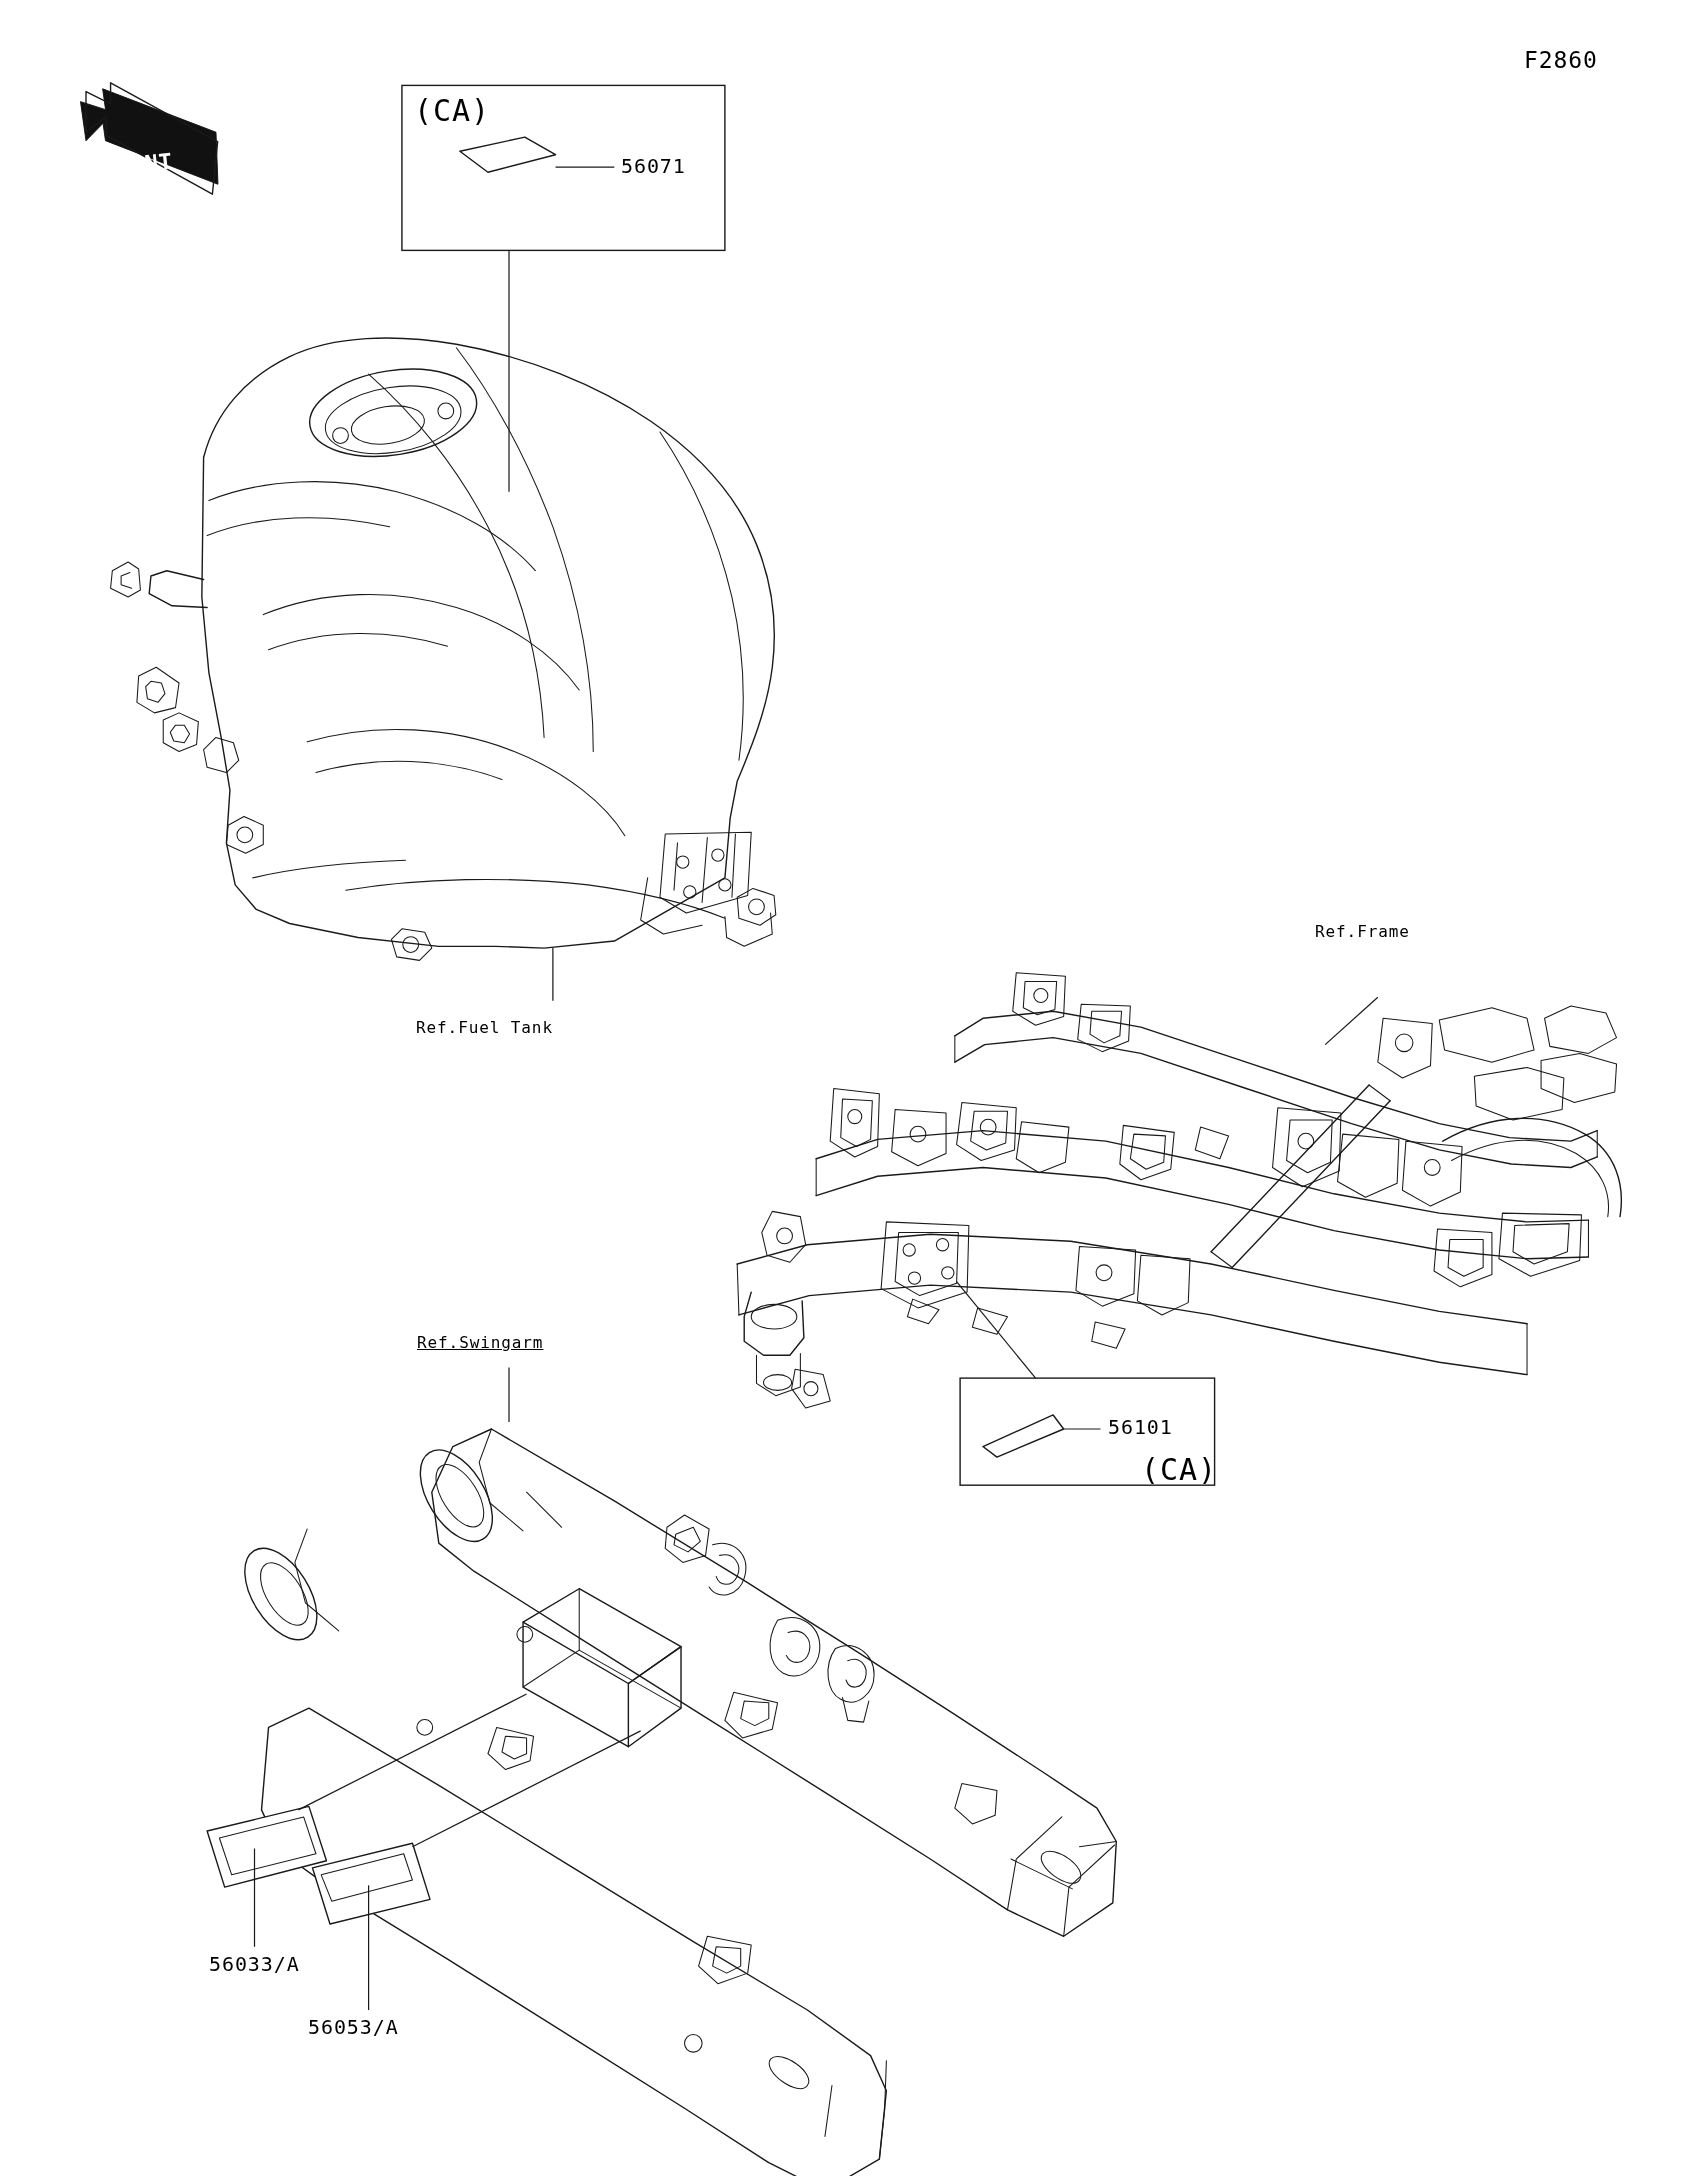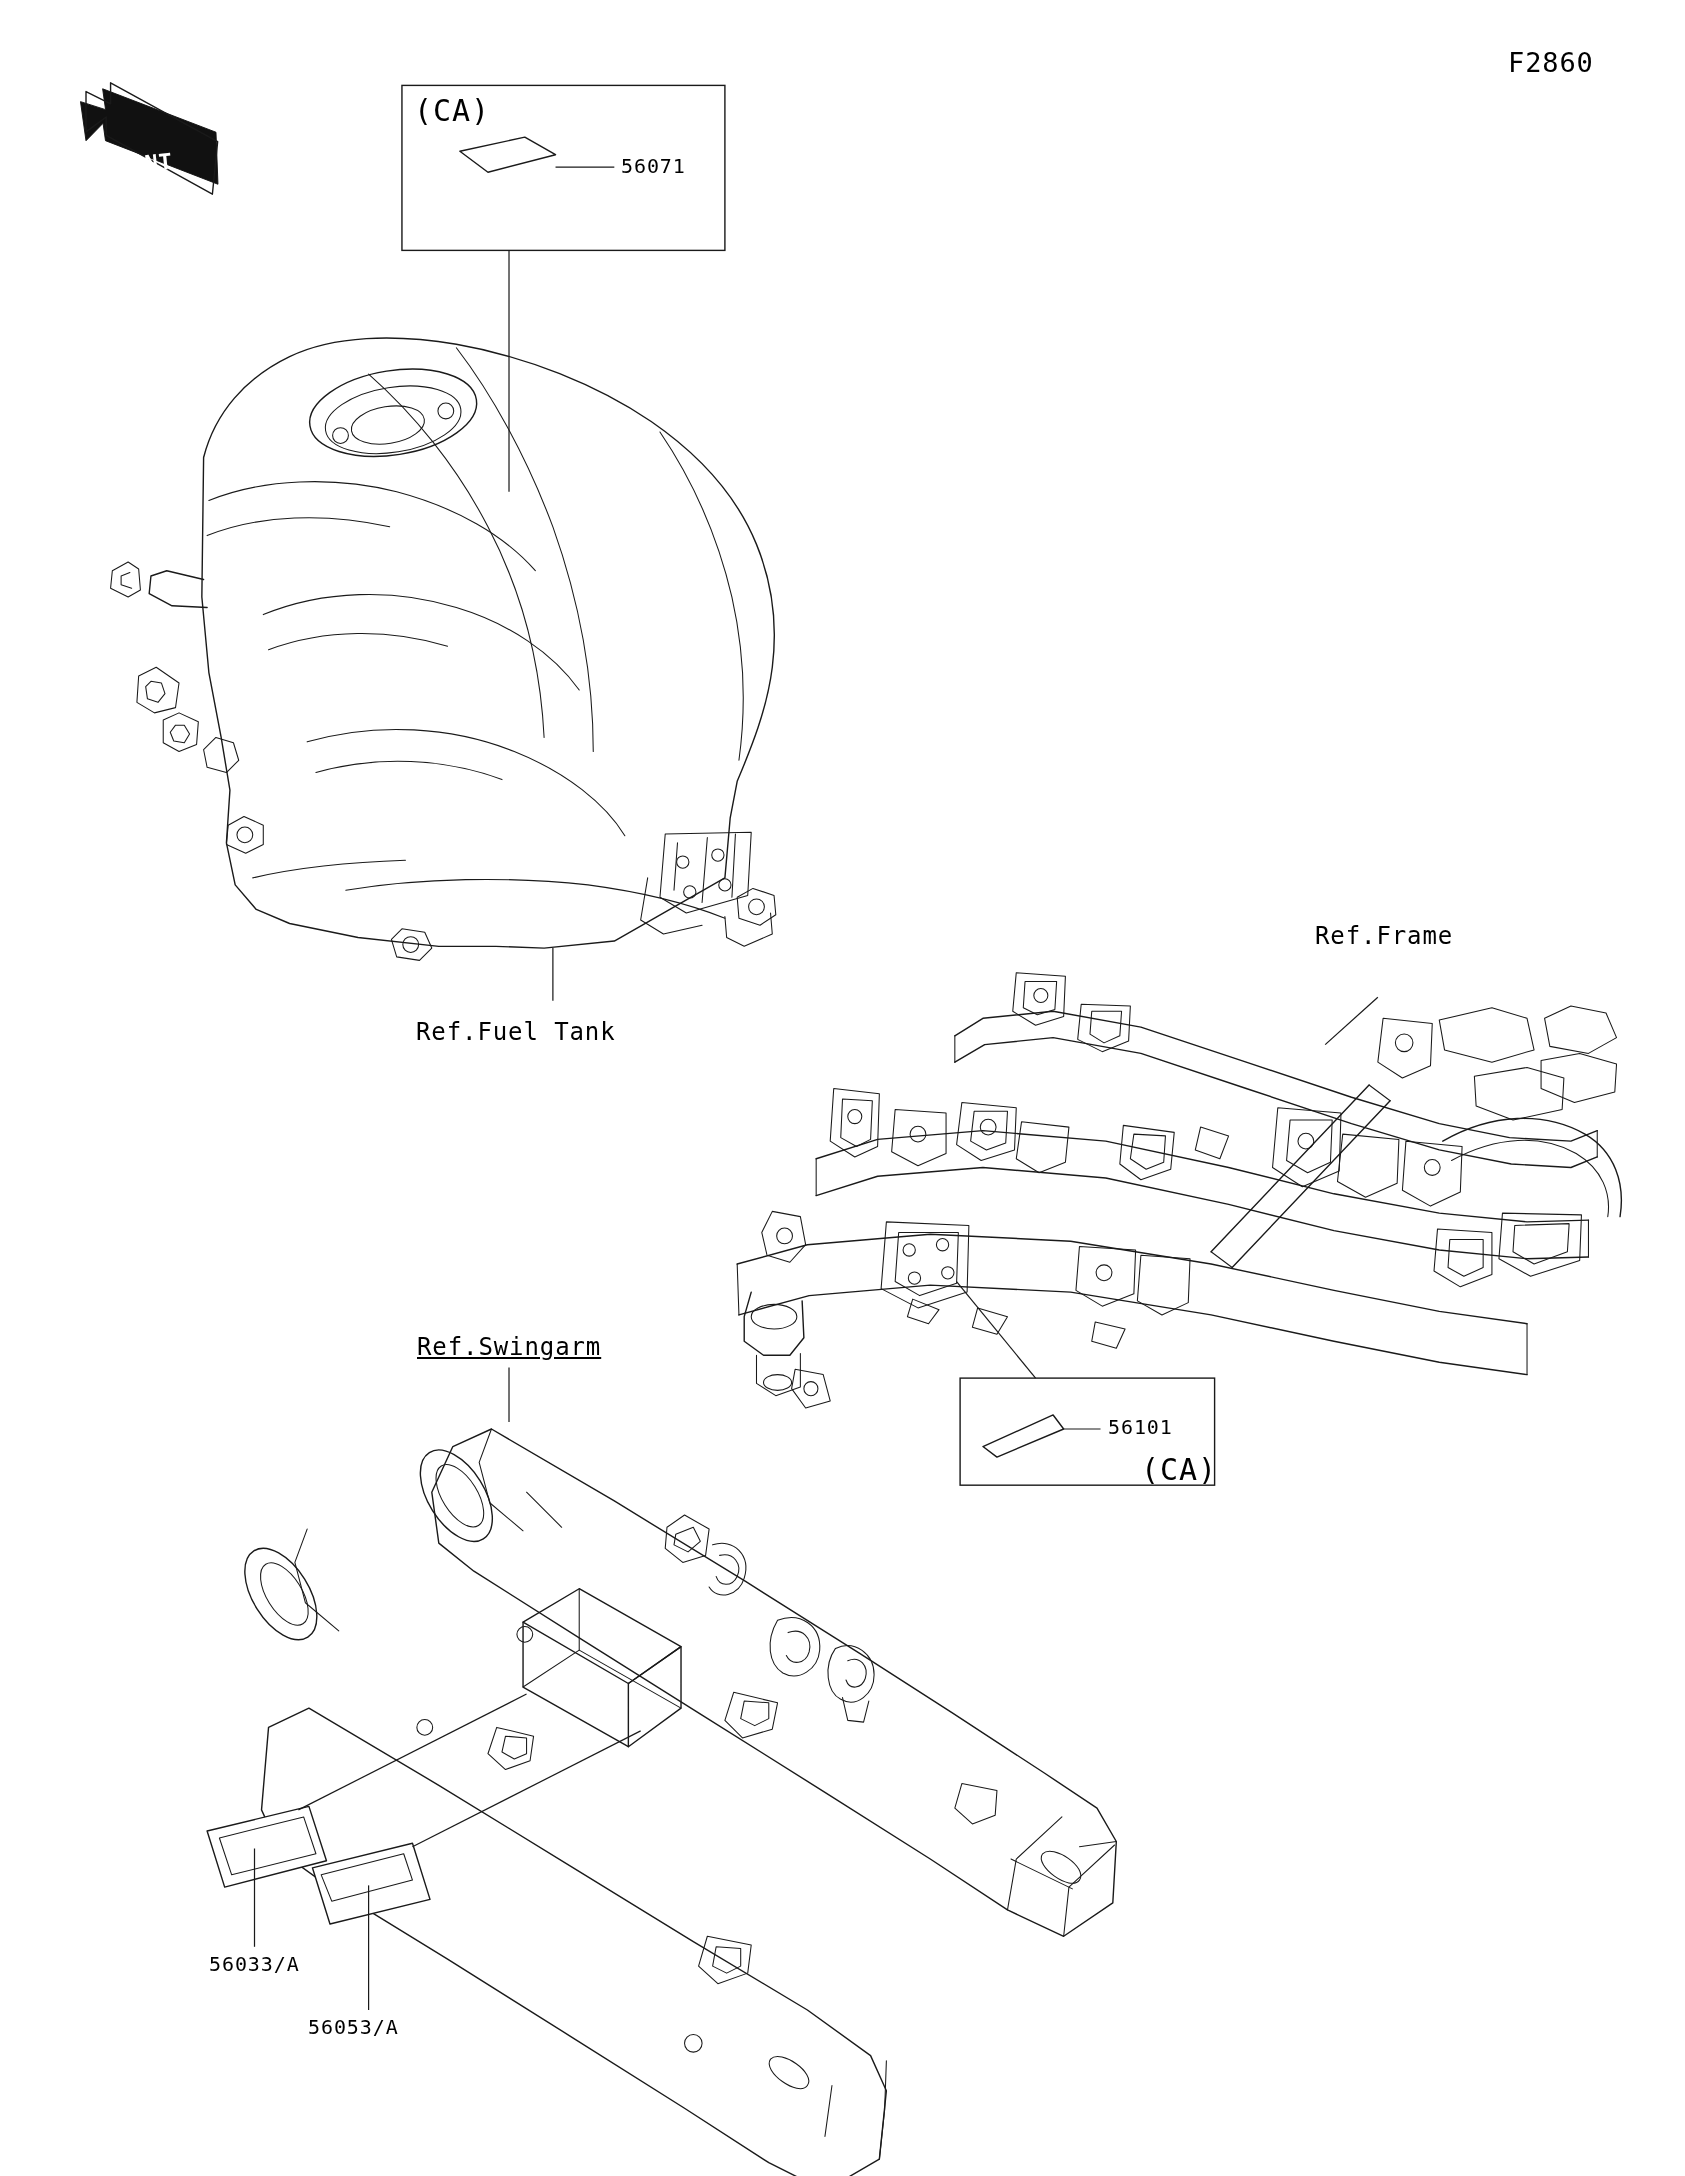--- a/index.html
+++ b/index.html
@@ -26,24 +26,25 @@
     position: absolute;
     font-family: "DejaVu Sans Mono", monospace;
     color: #000;
     white-space: pre;
     letter-spacing: 0.9px;
   }
   .lbl-code {
     font-size: 20px;
   }
   .lbl-ref {
-    font-size: 24px;
+    font-size: 16px;
   }
   .lbl-sheet {
-    font-size: 27px;
+    font-size: 23px;
+    margin-left: 16px;
   }
   .lbl-small {
     font-size: 30px;
   }
   svg.art {
     position: absolute;
     left: 0;
     top: 0;
     width: 1685px;
     height: 2177px;

